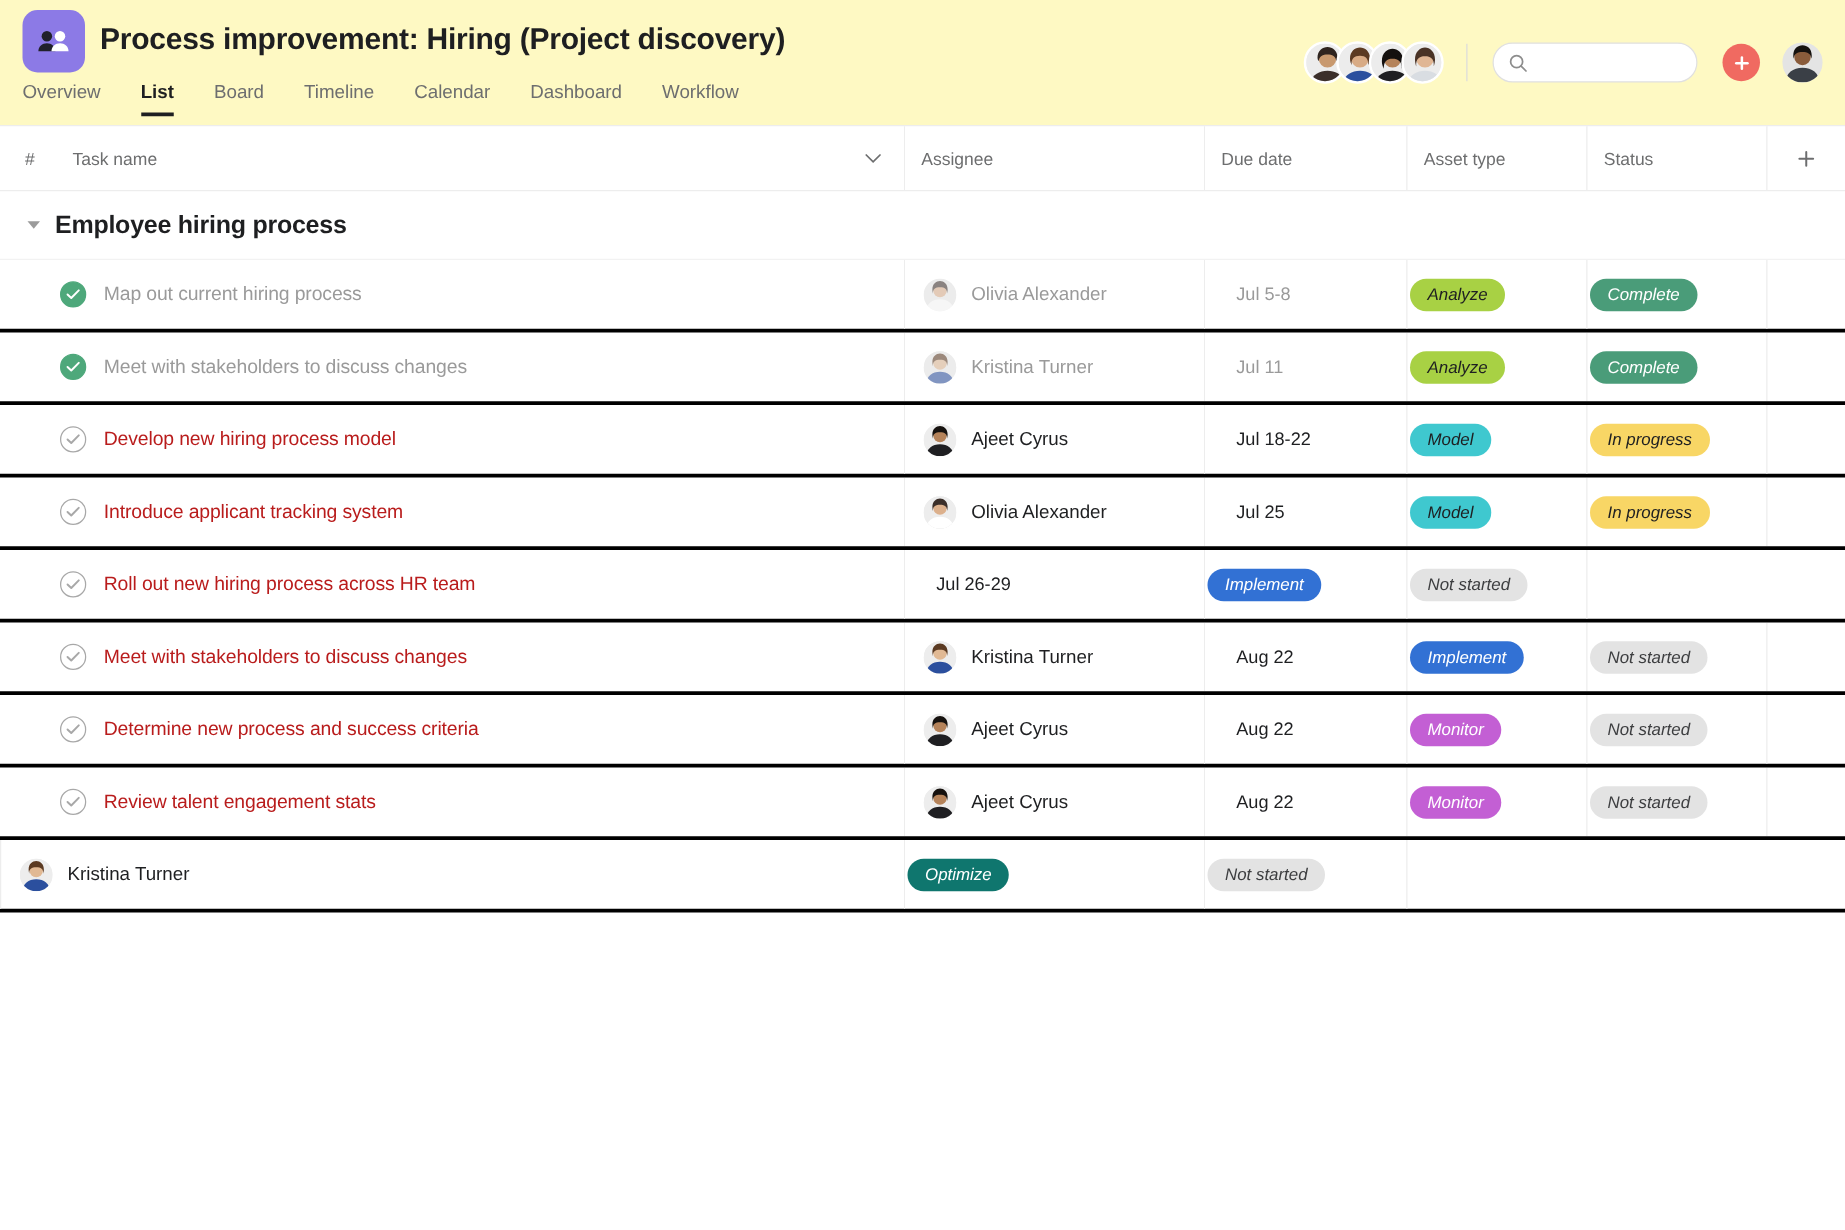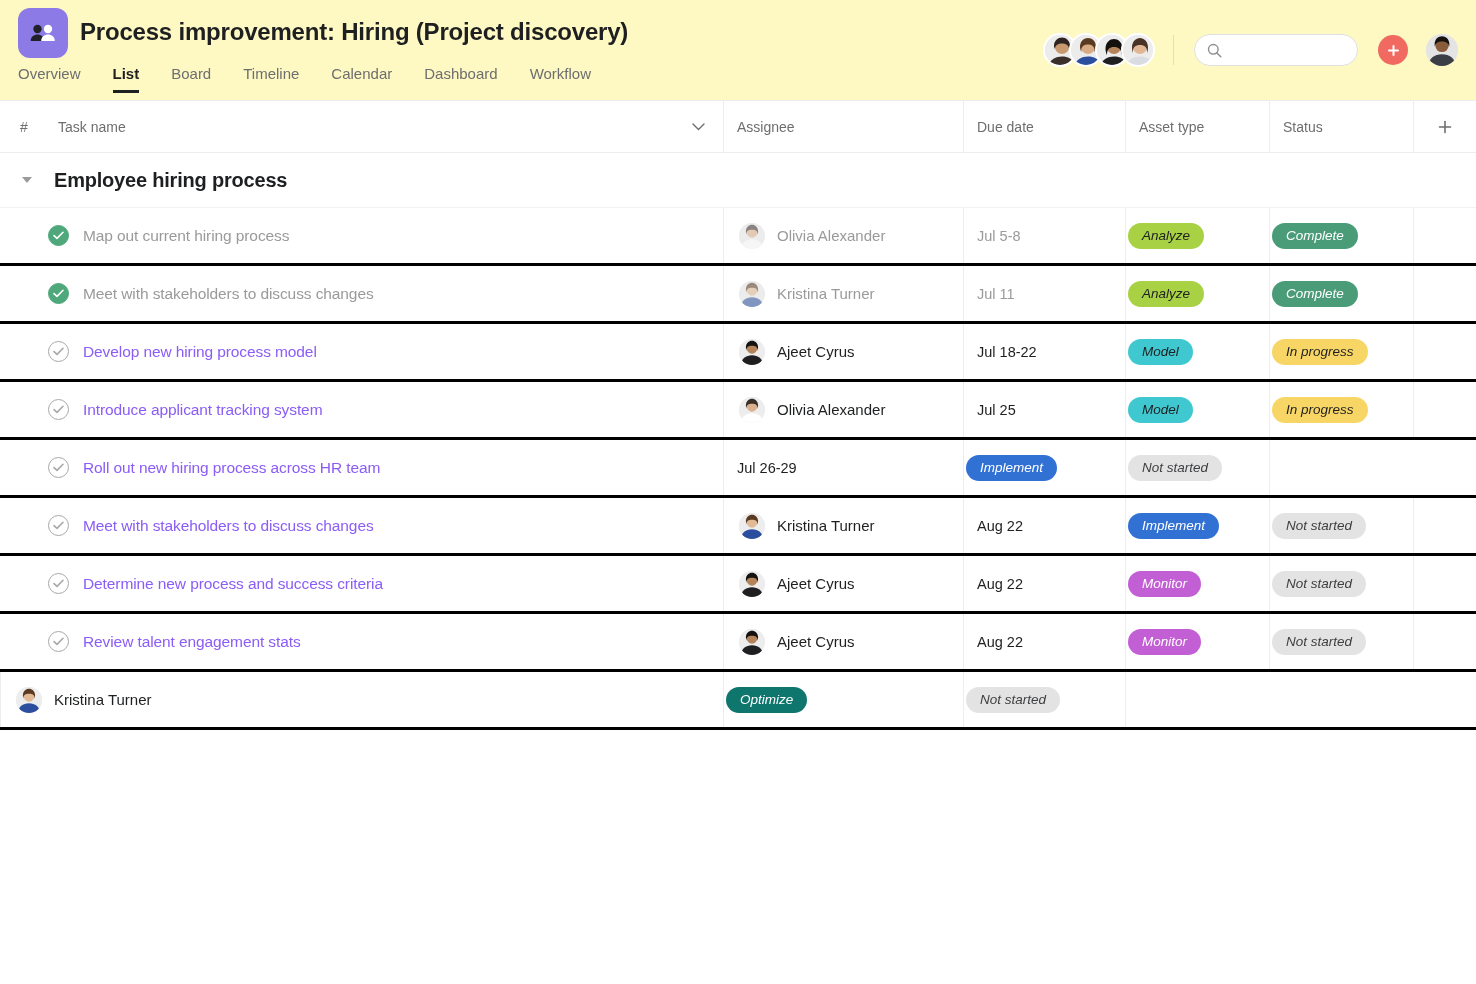--- a/index.html
+++ b/index.html
@@ -72,47 +72,47 @@
   .thead { height: 53px; border-top: 1px solid #ededed; border-bottom: 1px solid #ededed; }
   .thead .col { display: flex; align-items: center; font-size: 14px; color: #6d6e6f; }
   .th-task { padding-left: 20px; gap: 0; }
   .th-task .hash { width: 20px; color:#6d6e6f; font-size: 14px; }
   .th-task .label { margin-left: 18px; }
   .th-chevron { position:absolute; right: 18px; top: 50%; transform: translateY(-50%); cursor:pointer; }
   .th-pad { padding-left: 14px; }
   .th-plus { justify-content: center; cursor:pointer; }
 
   .section-header {
-    height: 55px; display:flex; align-items:center; padding-left: 22px; gap: 22px;
+    height: 55px; display:flex; align-items:center; padding-left: 22px; gap: 12px;
     border-bottom: 1px solid #f2f2f2;
   }
   .caret {
     width: 0; height: 0; border-left: 5px solid transparent; border-right: 5px solid transparent;
     border-top: 6px solid #9b9b9b; cursor:pointer;
   }
   .section-title { font-size: 20px; font-weight: 700; color: #1e1f21; letter-spacing: -0.2px; }
 
   .task-row { height: 58px; border-bottom: 3px solid #000000; }
   .task-row .col { display:flex; align-items:center; }
 
   .task-name-cell { padding-left: 48px; gap: 14px; }
   .check {
     width: 21px; height: 21px; border-radius: 50%; flex: none;
     display:flex; align-items:center; justify-content:center;
     border: 1.6px solid #a8a8a8; background: transparent; cursor: pointer;
   }
   .check.done { background: #4ea87b; border-color: #4ea87b; }
-  .task-text { font-size: 15.5px; color: #8b5cf6; letter-spacing: -0.1px; }
+  .task-text { font-size: 15.5px; color: #b91c1c; letter-spacing: -0.1px; }
   .task-row.completed .task-text { color: #9a9a9a; }
 
   .assignee-cell { padding-left: 16px; gap: 12px; }
   .assignee-name { font-size: 15px; color: #1e1f21; }
   .task-row.completed .assignee-name { color: #9a9a9a; }
 
-  .date-cell { padding-left: 14px; }
+  .date-cell { padding-left: 26px; }
   .date-text { font-size: 14.5px; color: #1e1f21; }
   .task-row.completed .date-text { color: #9a9a9a; }
 
   .pill-cell { padding-left: 3px; font-style: italic; }
   .pill {
     display:inline-flex; align-items:center; justify-content:center;
     height: 26px; padding: 0 14px; border-radius: 13px;
     font-size: 13.5px; white-space: nowrap; cursor: pointer;
   }
 

